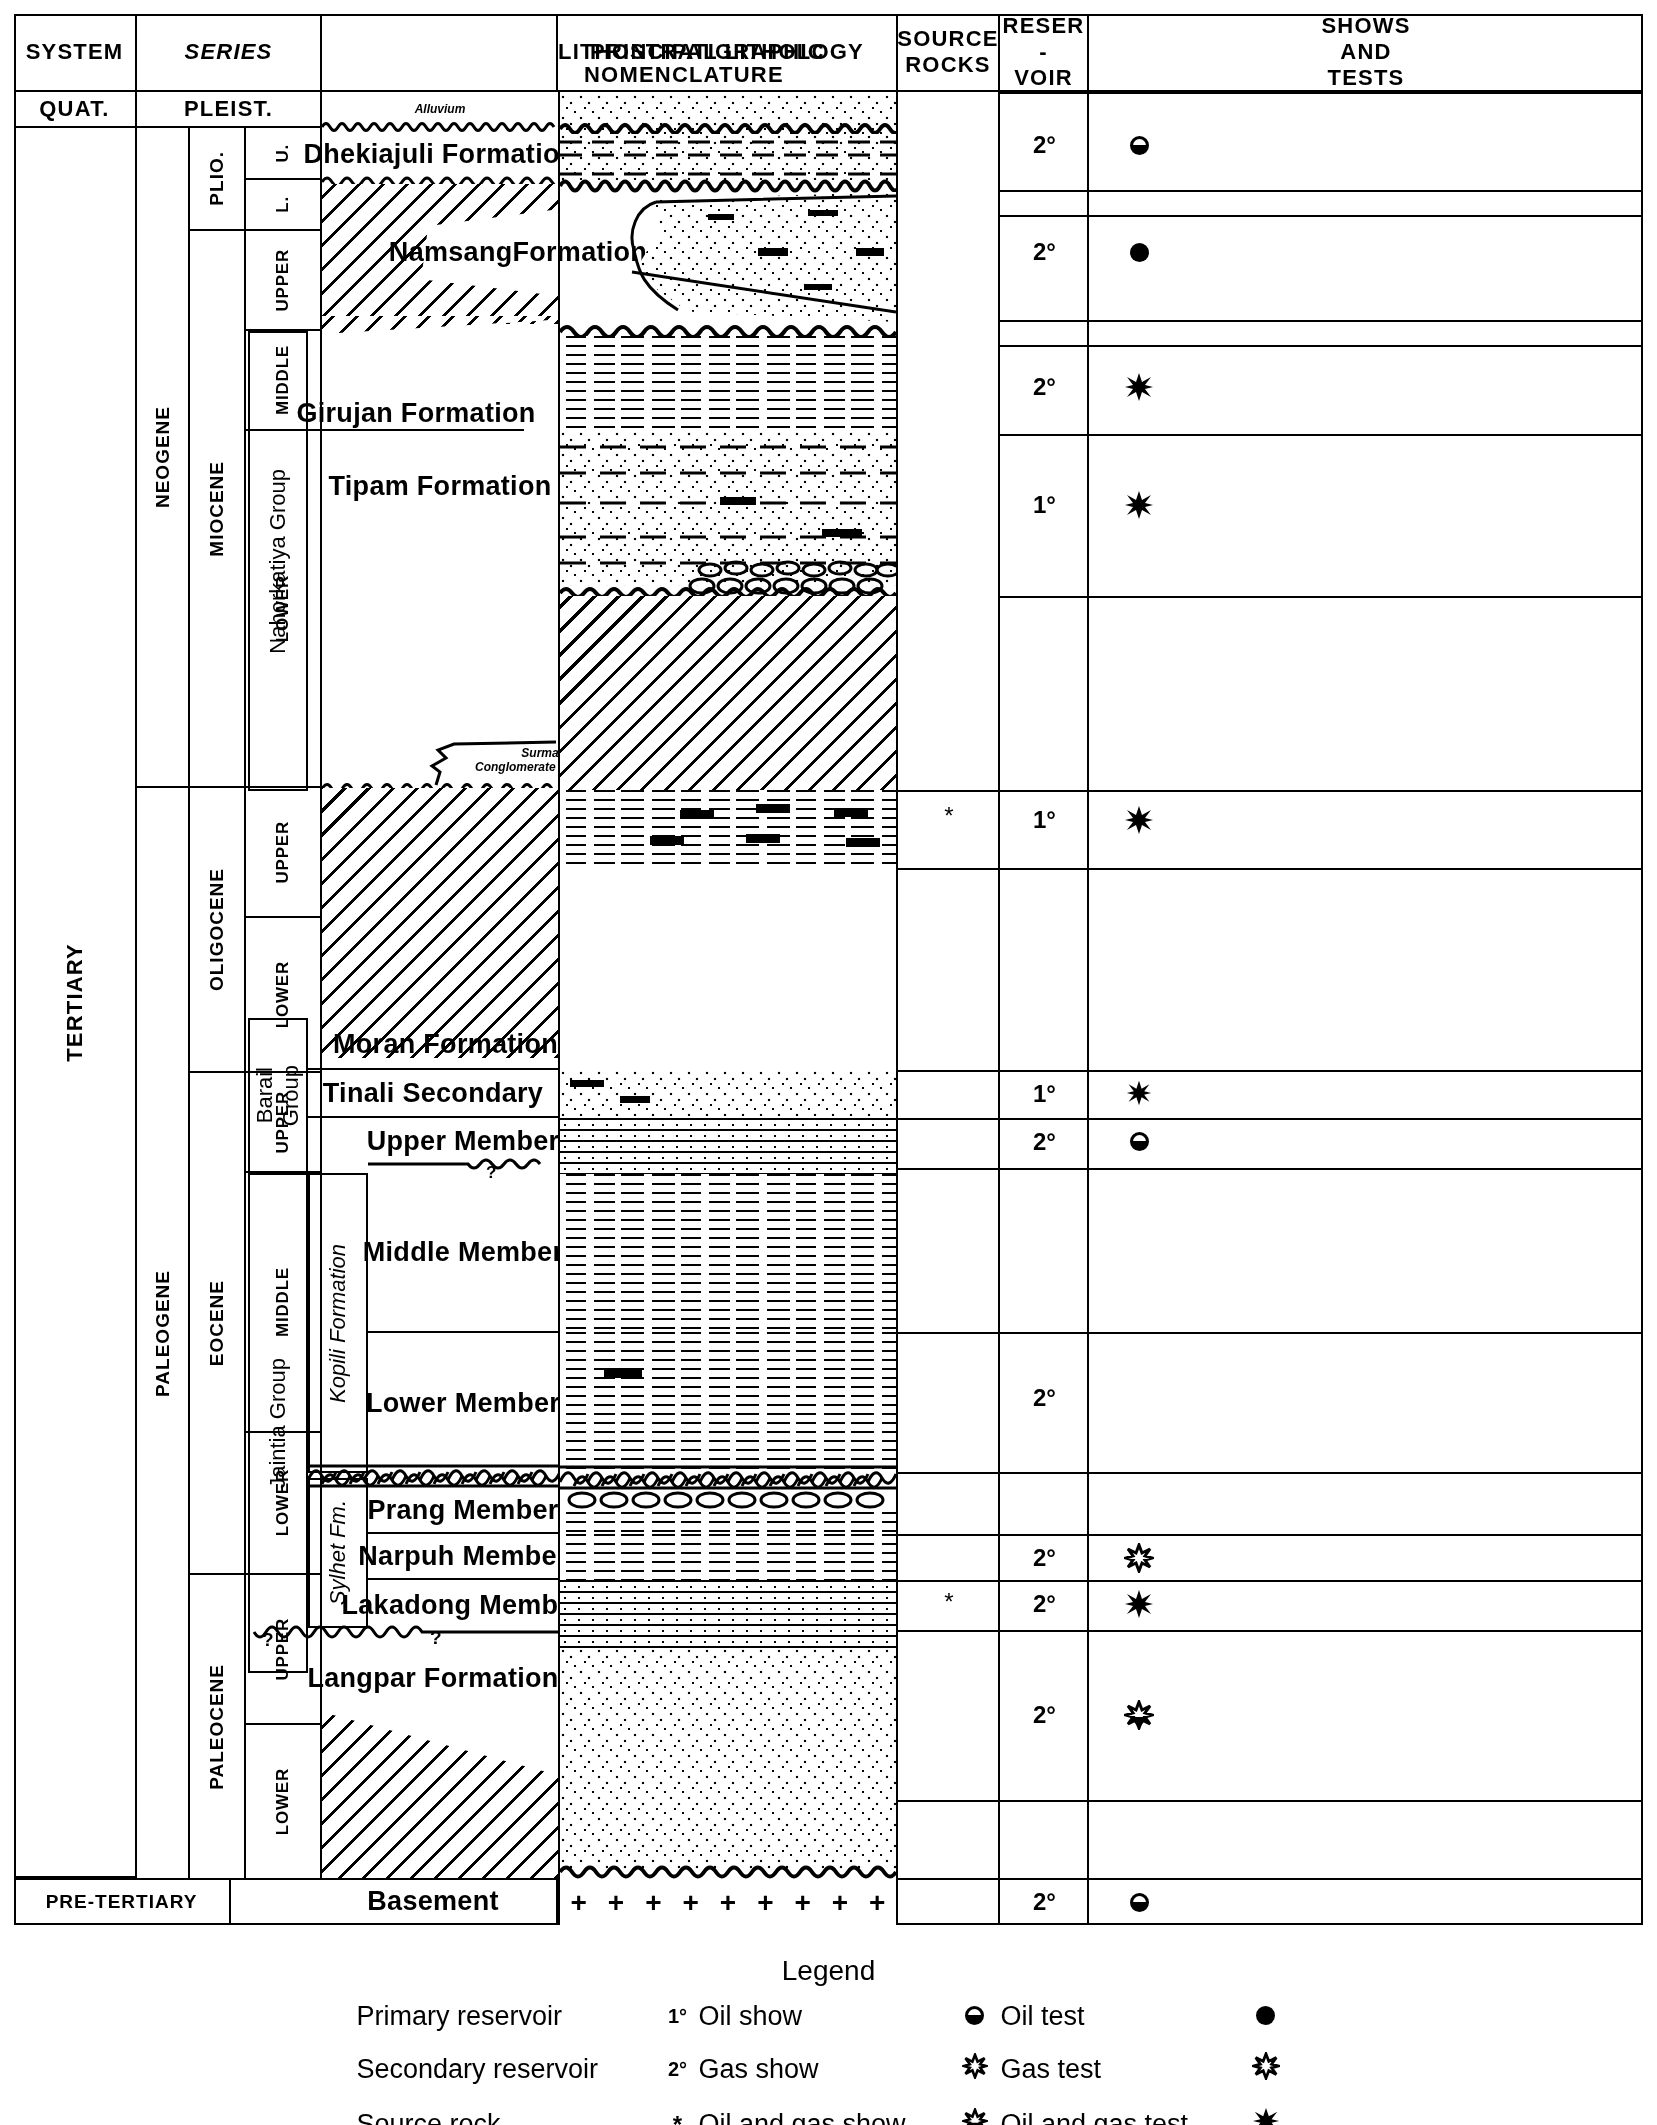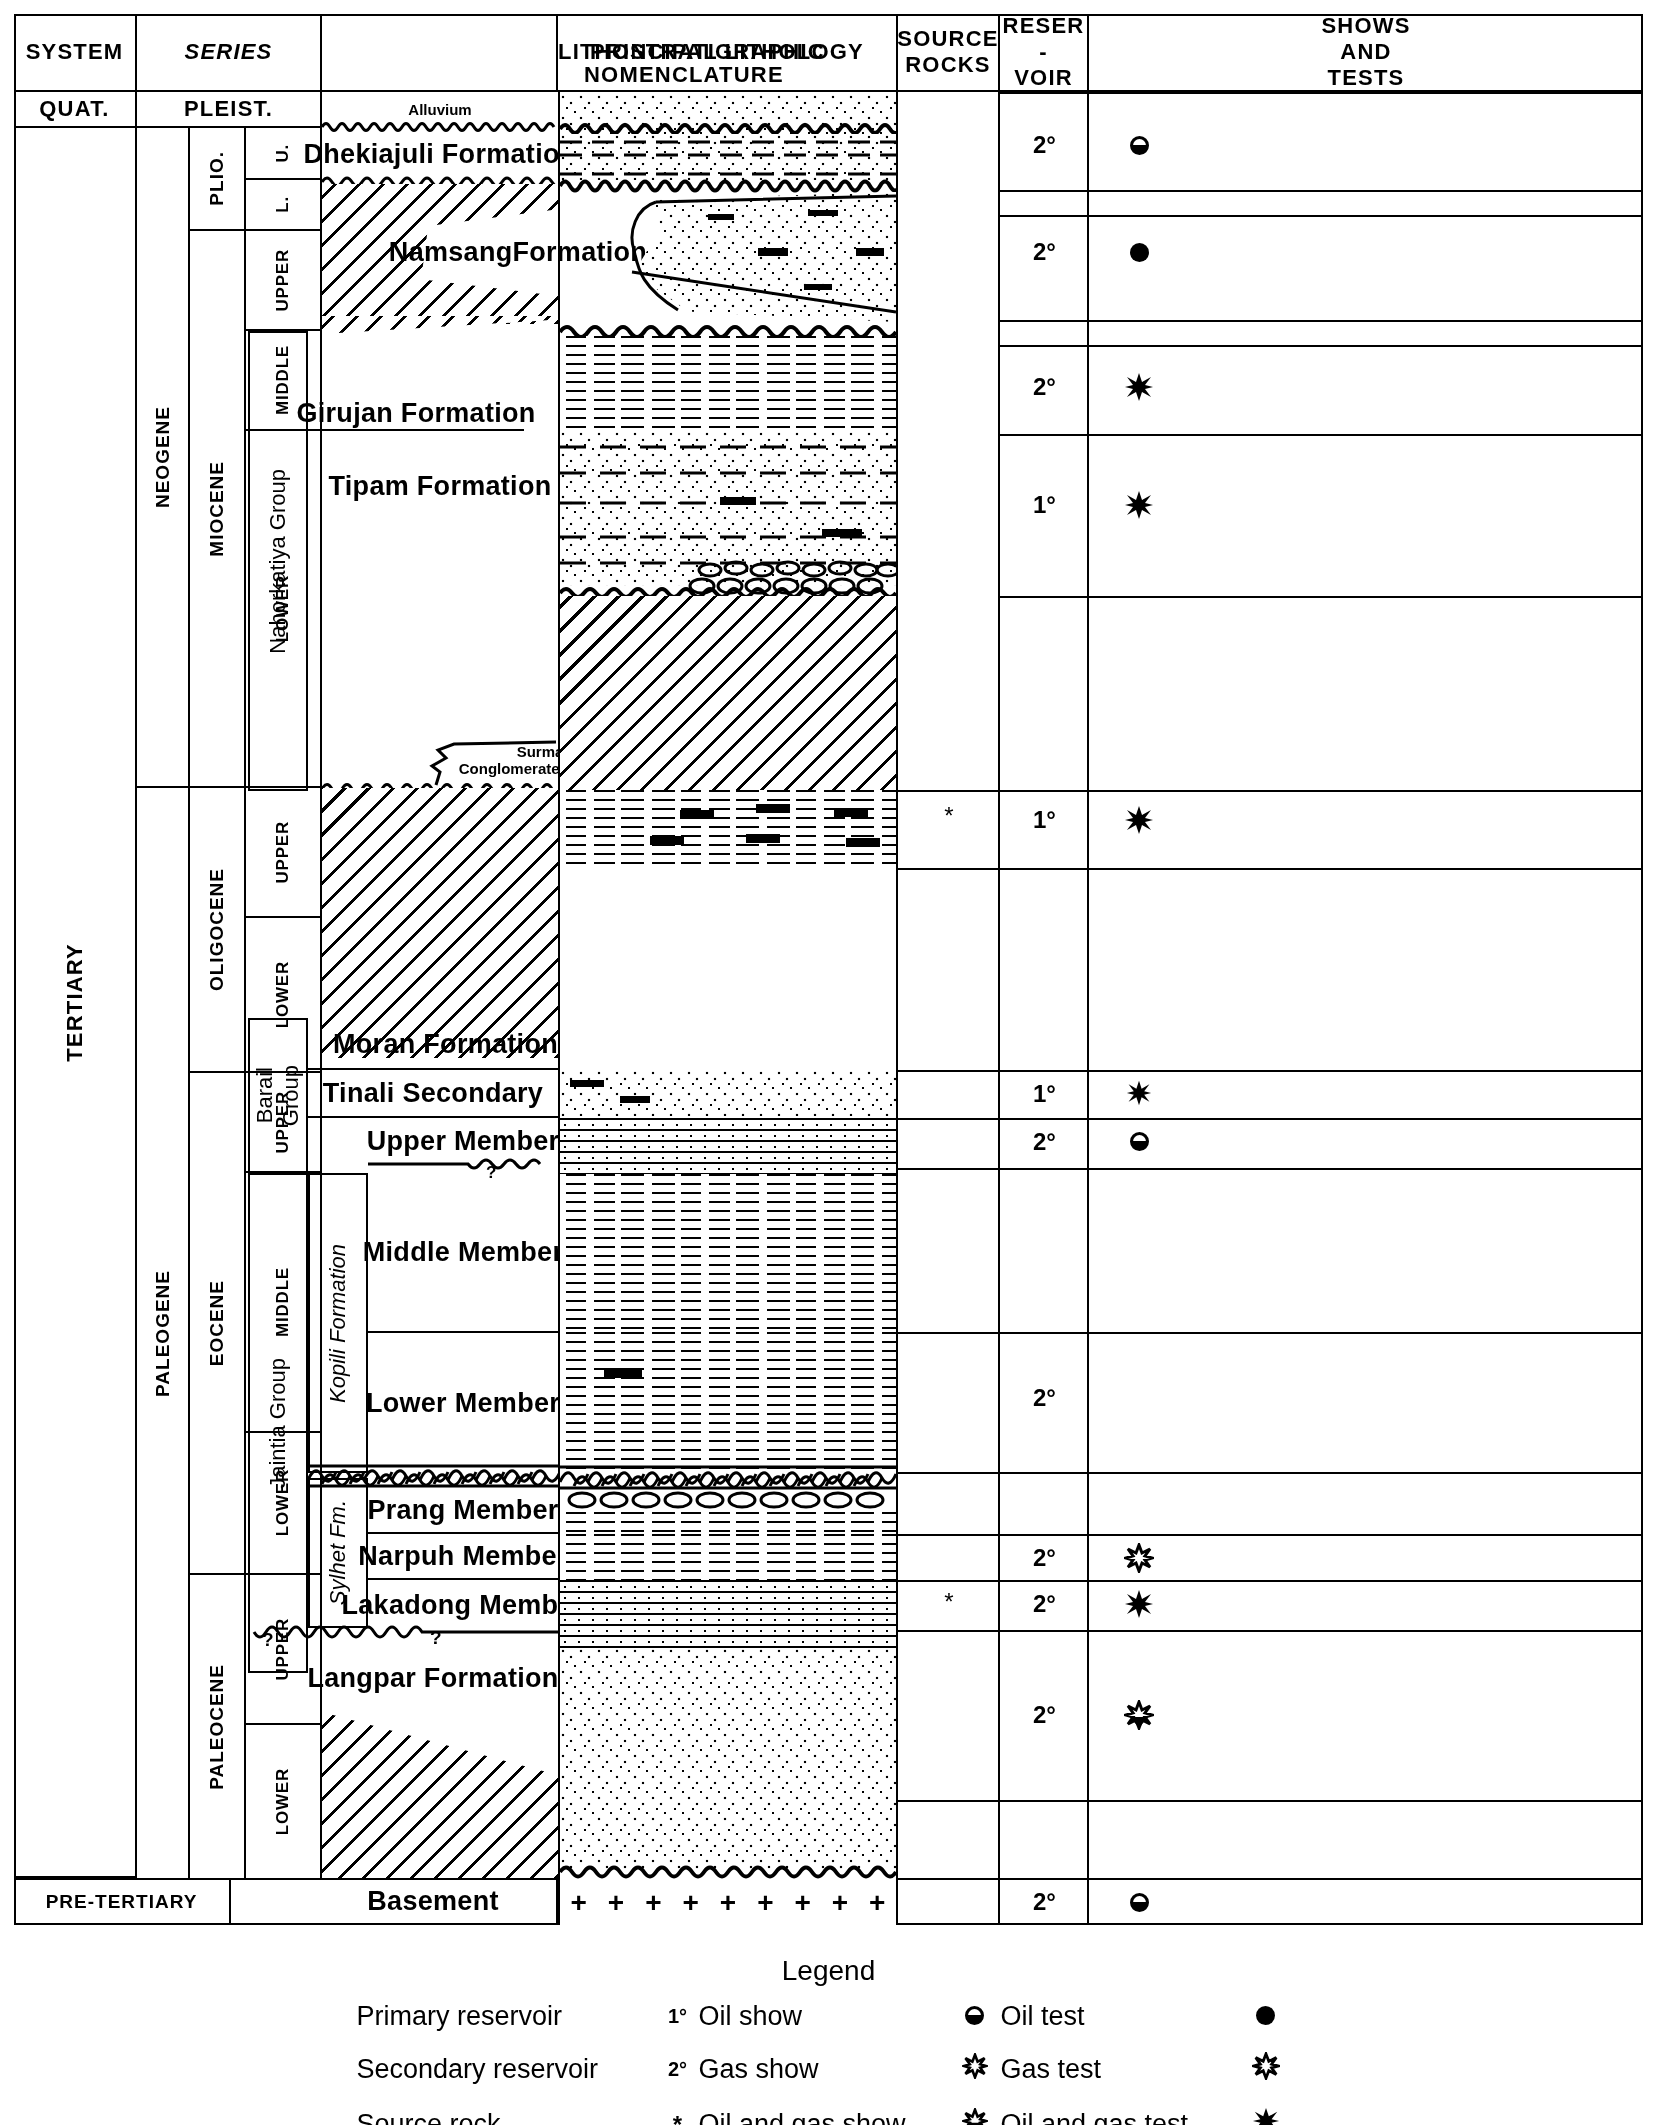--- a/index.html
+++ b/index.html
@@ -20,21 +20,21 @@
   .bx-t{border-top:2px solid #000;}
   .bx-b{border-bottom:2px solid #000;}
   .bx-l{border-left:2px solid #000;}
   .bx-r{border-right:2px solid #000;}
 
   .vert{writing-mode:vertical-rl;transform:rotate(180deg);}
   .hdr{font-weight:bold;letter-spacing:1.2px;font-size:22px;line-height:1.18;}
   .sm{font-size:19px;font-weight:bold;letter-spacing:1px;}
   .xs{font-size:17px;font-weight:bold;letter-spacing:.8px;}
   .fm{font-size:27px;font-weight:bold;letter-spacing:.3px;}
-  .tiny{font-size:15px;font-weight:bold;}
+  .tiny{font-size:12px;font-weight:bold;font-style:italic;}
   .grp{font-size:22px;}
   .grpi{font-size:22px;font-style:italic;}
 
   .sym{font-size:24px;font-weight:bold;}
 
   
   .lith{position:absolute;box-sizing:border-box;overflow:hidden;}
   .p-sand{
     background-color:#fff;
     background-image:

